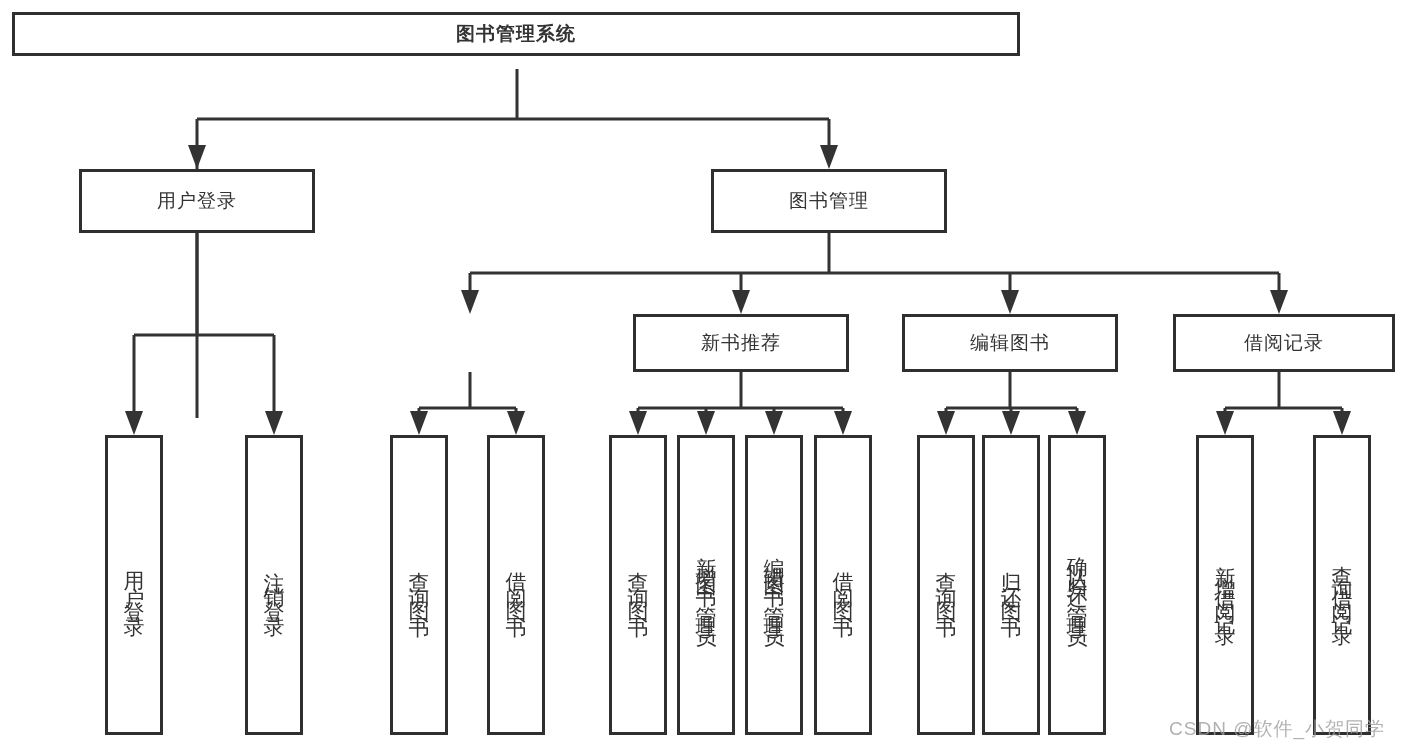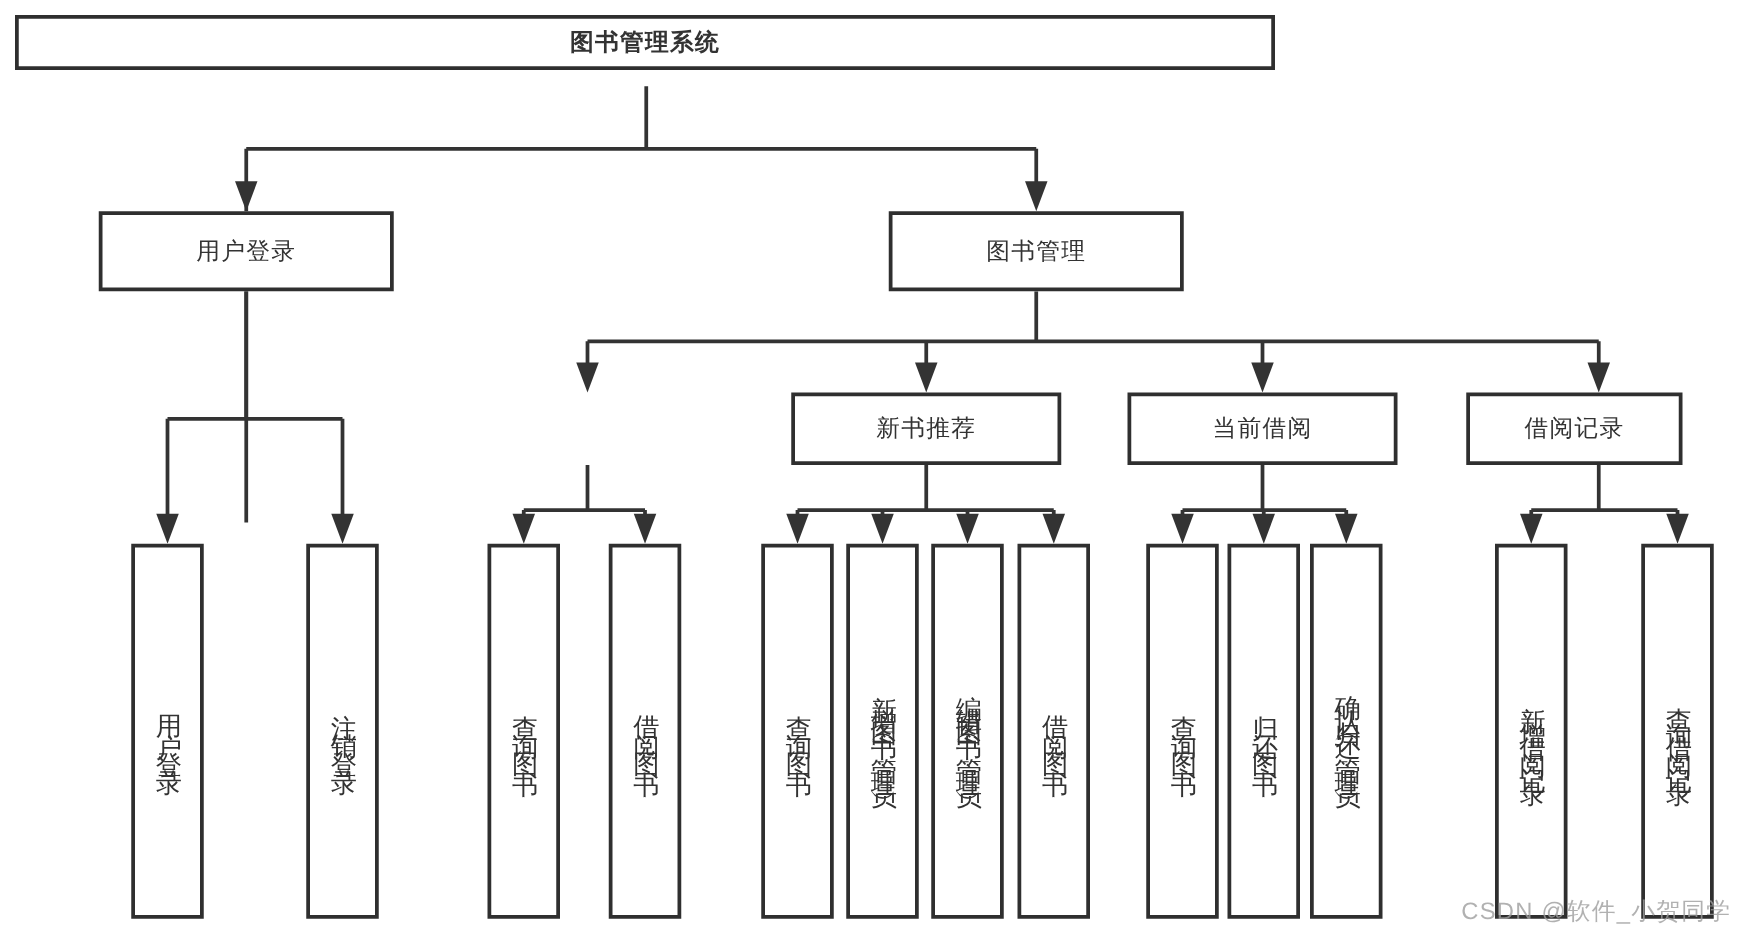--- a/index.html
+++ b/index.html
@@ -105,23 +105,23 @@
     <span>用户登录</span>
   </div>
   <div class="node node-h node-l2" style="left:711px;">
     <span>图书管理</span>
   </div>
 
   <div class="node node-h node-l3" style="left:633px;">
     <span>新书推荐</span>
   </div>
   <div class="node node-h node-l3" style="left:902px;">
-    <span>当前借阅</span>
+    <span>编辑图书</span>
   </div>
-  <div class="node node-h node-l3" style="left:1173px; width:173px;">
+  <div class="node node-h node-l3" style="left:1173px; width:222px;">
     <span>借阅记录</span>
   </div>
 
   <div class="node leaf sp4" style="left:105px;">
     <span class="vtext">用户登录</span>
   </div>
   <div class="node leaf sp4" style="left:245px;">
     <span class="vtext">注销登录</span>
   </div>
 

